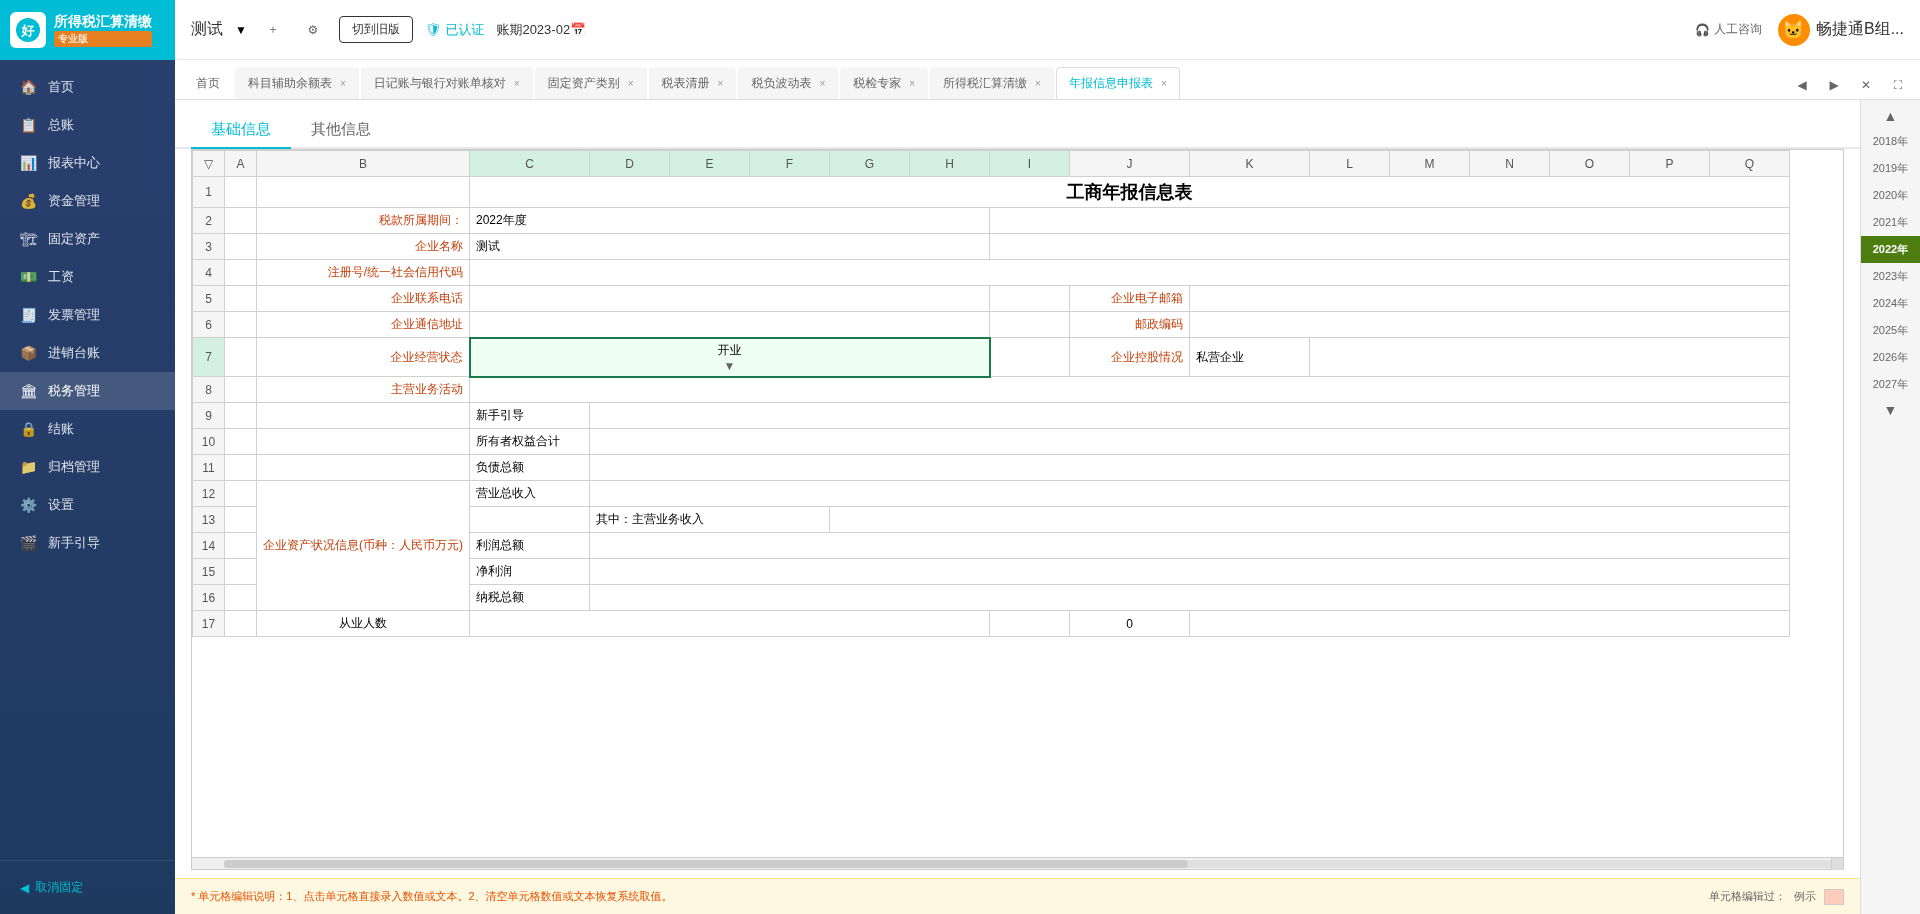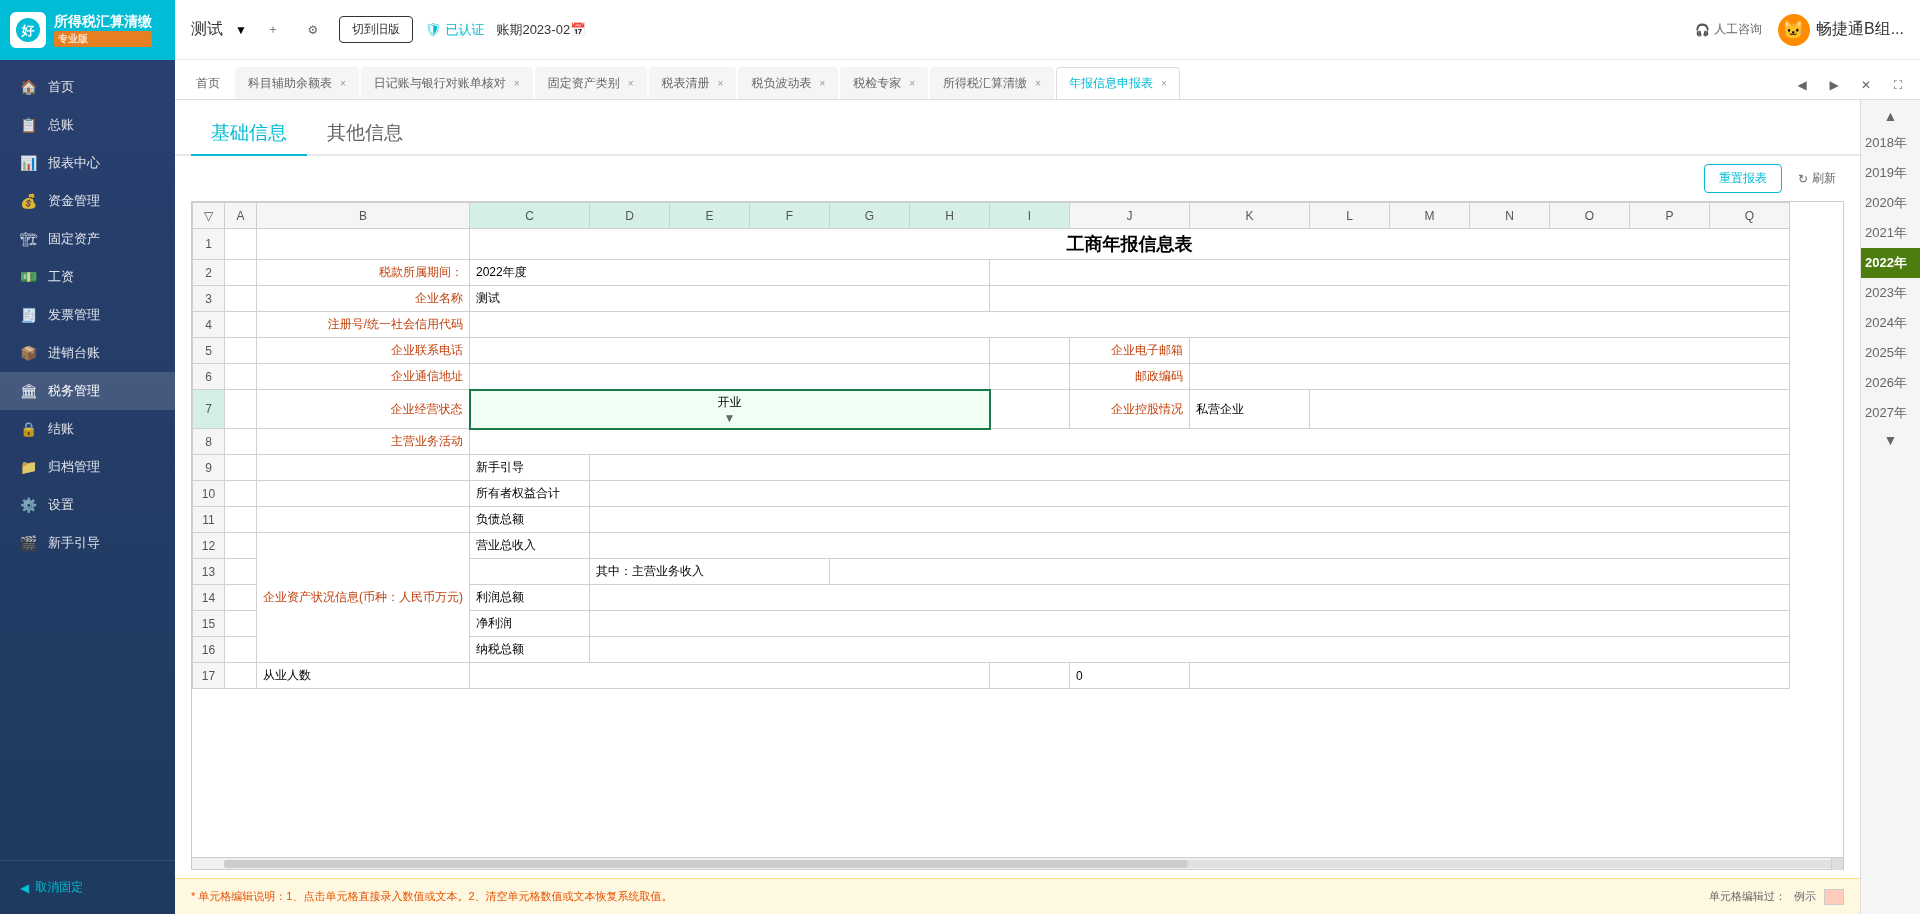--- a/index.html
+++ b/index.html
@@ -44,46 +44,46 @@
     .tab.active { background: white; color: #00bcd4; border-color: #ddd; border-bottom-color: white; font-weight: 500; }
     .tab .close-btn { font-size: 10px; color: #999; margin-left: 2px; }
     .tab.home { border-color: transparent; background: transparent; }
 
     
     .content { flex: 1; display: flex; overflow: hidden; background: white; }
     .content-main { flex: 1; display: flex; flex-direction: column; overflow: hidden; }
 
     
     .subtab-bar { display: flex; padding: 12px 16px 0; gap: 0; border-bottom: 2px solid #e8e8e8; }
-    .subtab { padding: 8px 20px; font-size: 19px; color: #666; cursor: pointer; border-bottom: 2px solid transparent; margin-bottom: -2px; }
+    .subtab { padding: 8px 20px; font-size: 15px; color: #666; cursor: pointer; border-bottom: 2px solid transparent; margin-bottom: -2px; }
     .subtab.active { color: #00bcd4; border-bottom-color: #00bcd4; font-weight: 500; }
 
     
     .toolbar { display: flex; justify-content: flex-end; padding: 8px 16px; gap: 8px; align-items: center; }
     .reset-btn { border: 1px solid #00bcd4; color: #00bcd4; padding: 5px 14px; border-radius: 4px; font-size: 12px; cursor: pointer; background: white; }
     .refresh-btn { display: flex; align-items: center; gap: 4px; color: #666; font-size: 12px; cursor: pointer; padding: 5px 8px; }
 
     
     .spreadsheet-wrapper { flex: 1; overflow: hidden; display: flex; flex-direction: column; padding: 0 16px 8px; }
     .spreadsheet-container { flex: 1; overflow: auto; border: 1px solid #ccc; position: relative; }
     table.sheet { border-collapse: collapse; table-layout: fixed; font-size: 12px; }
     table.sheet th, table.sheet td { border: 1px solid #d0d0d0; padding: 3px 6px; white-space: nowrap; overflow: hidden; text-overflow: ellipsis; height: 26px; background: white; }
     table.sheet th { background: #f5f5f5; text-align: center; color: #555; font-weight: normal; position: sticky; top: 0; z-index: 2; }
     table.sheet td.row-num { background: #f5f5f5; text-align: center; color: #555; width: 32px; position: sticky; left: 0; z-index: 1; }
     table.sheet .header-corner { position: sticky; left: 0; top: 0; z-index: 3; }
     .cell-active { border: 2px solid #1a7a4a !important; background: #f0fff4 !important; }
     .cell-merged { text-align: center; font-weight: bold; font-size: 18px; }
     .cell-label { text-align: right; color: #c2410c; }
-    .cell-center { text-align: left; }
+    .cell-center { text-align: center; }
     .cell-dropdown { display: flex; align-items: center; justify-content: space-between; flex-direction: column; }
     .dropdown-arrow { color: #666; }
 
     
     .year-panel { width: 60px; background: #f5f5f5; border-left: 1px solid #ddd; display: flex; flex-direction: column; align-items: center; overflow-y: auto; padding: 4px 0; }
-    .year-btn { font-size: 13px; color: #666; padding: 6px 4px; cursor: pointer; width: 100%; text-align: left; }
+    .year-btn { font-size: 11px; color: #666; padding: 6px 4px; cursor: pointer; width: 100%; text-align: center; }
     .year-btn.active { background: #4d7c0f; color: white; font-weight: bold; }
     .year-nav-btn { width: 24px; height: 24px; display: flex; align-items: center; justify-content: center; cursor: pointer; color: #666; font-size: 14px; }
 
     
     .statusbar { height: 36px; background: #fff8e1; border-top: 1px solid #ffe082; display: flex; align-items: center; padding: 0 16px; justify-content: space-between; }
     .statusbar-note { color: #e65100; font-size: 11px; }
     .statusbar-right { display: flex; align-items: center; gap: 8px; font-size: 11px; color: #666; }
     .sample-box { width: 20px; height: 16px; background: #ffccbc; border: 1px solid #ccc; display: inline-block; }
 
     
@@ -254,27 +254,20 @@
 
   <div class="content">
     <div class="content-main">
 
       <div class="subtab-bar">
 
       <div class="subtab active"><span>基础信息</span></div>
           <div class="subtab"><span>其他信息</span></div>
         </div>
 
-      <div class="toolbar">
-        <button class="reset-btn">重置报表</button>
-        <div class="refresh-btn">
-          <span>↻</span>
-          <span>刷新</span>
-        </div>
-      </div>
 
       <div class="spreadsheet-wrapper">
         <div class="spreadsheet-container">
           <table class="sheet">
             <thead>
               <tr>
                 <th class="header-corner" style="width:32px;">▽</th>
                 <th style="width:32px;">A</th>
                 <th style="width:120px;">B</th>
                 <th style="width:120px;background:#d4f0e4;">C</th>

